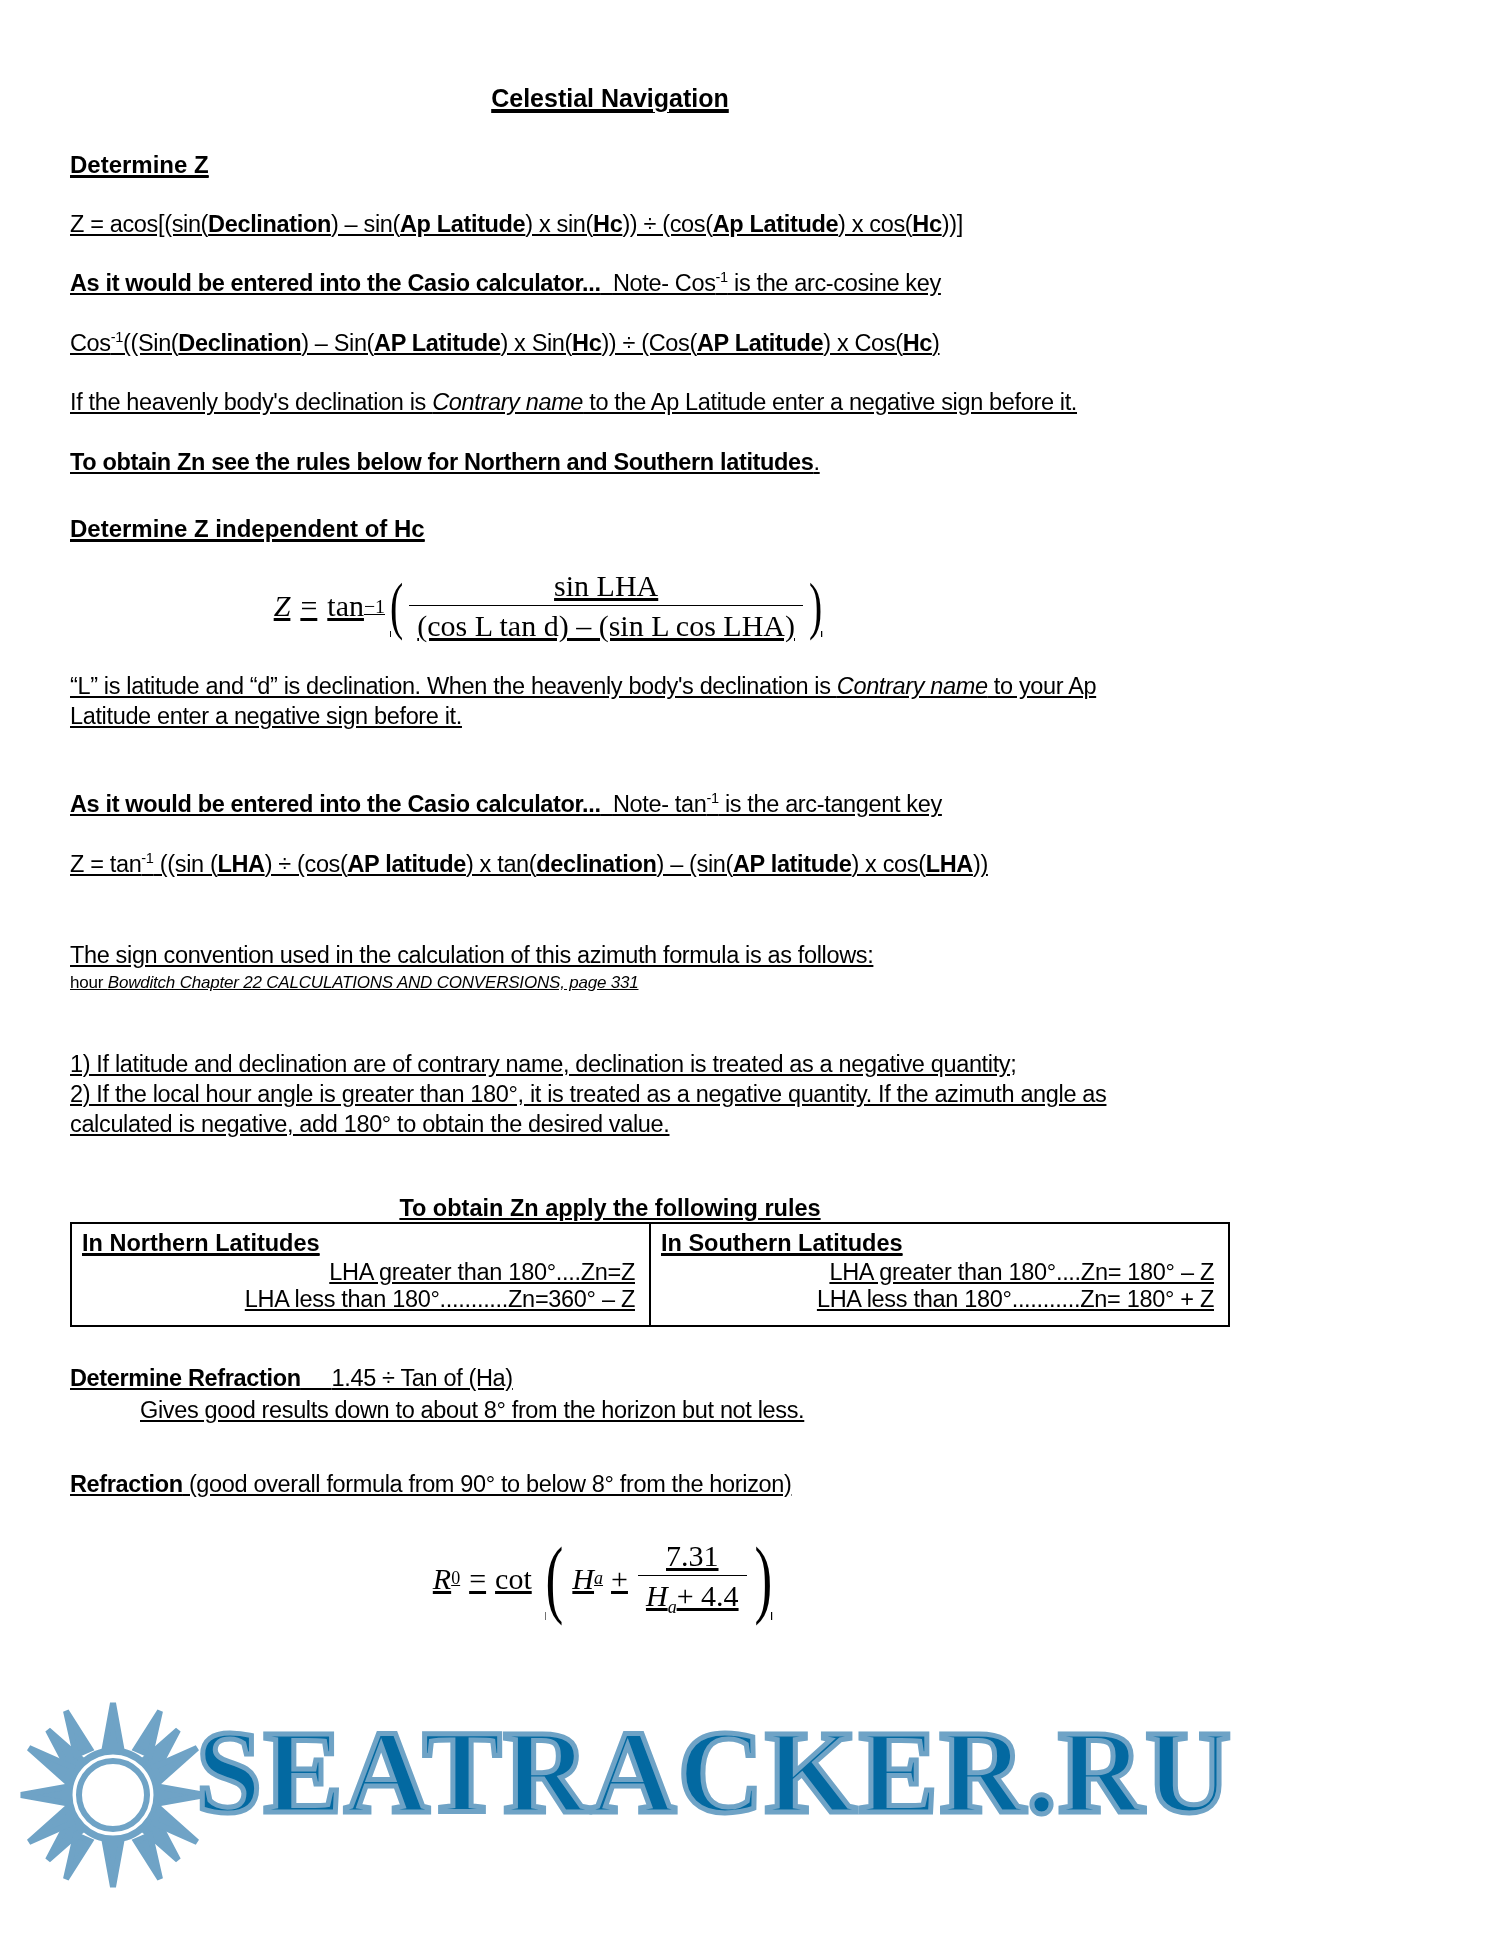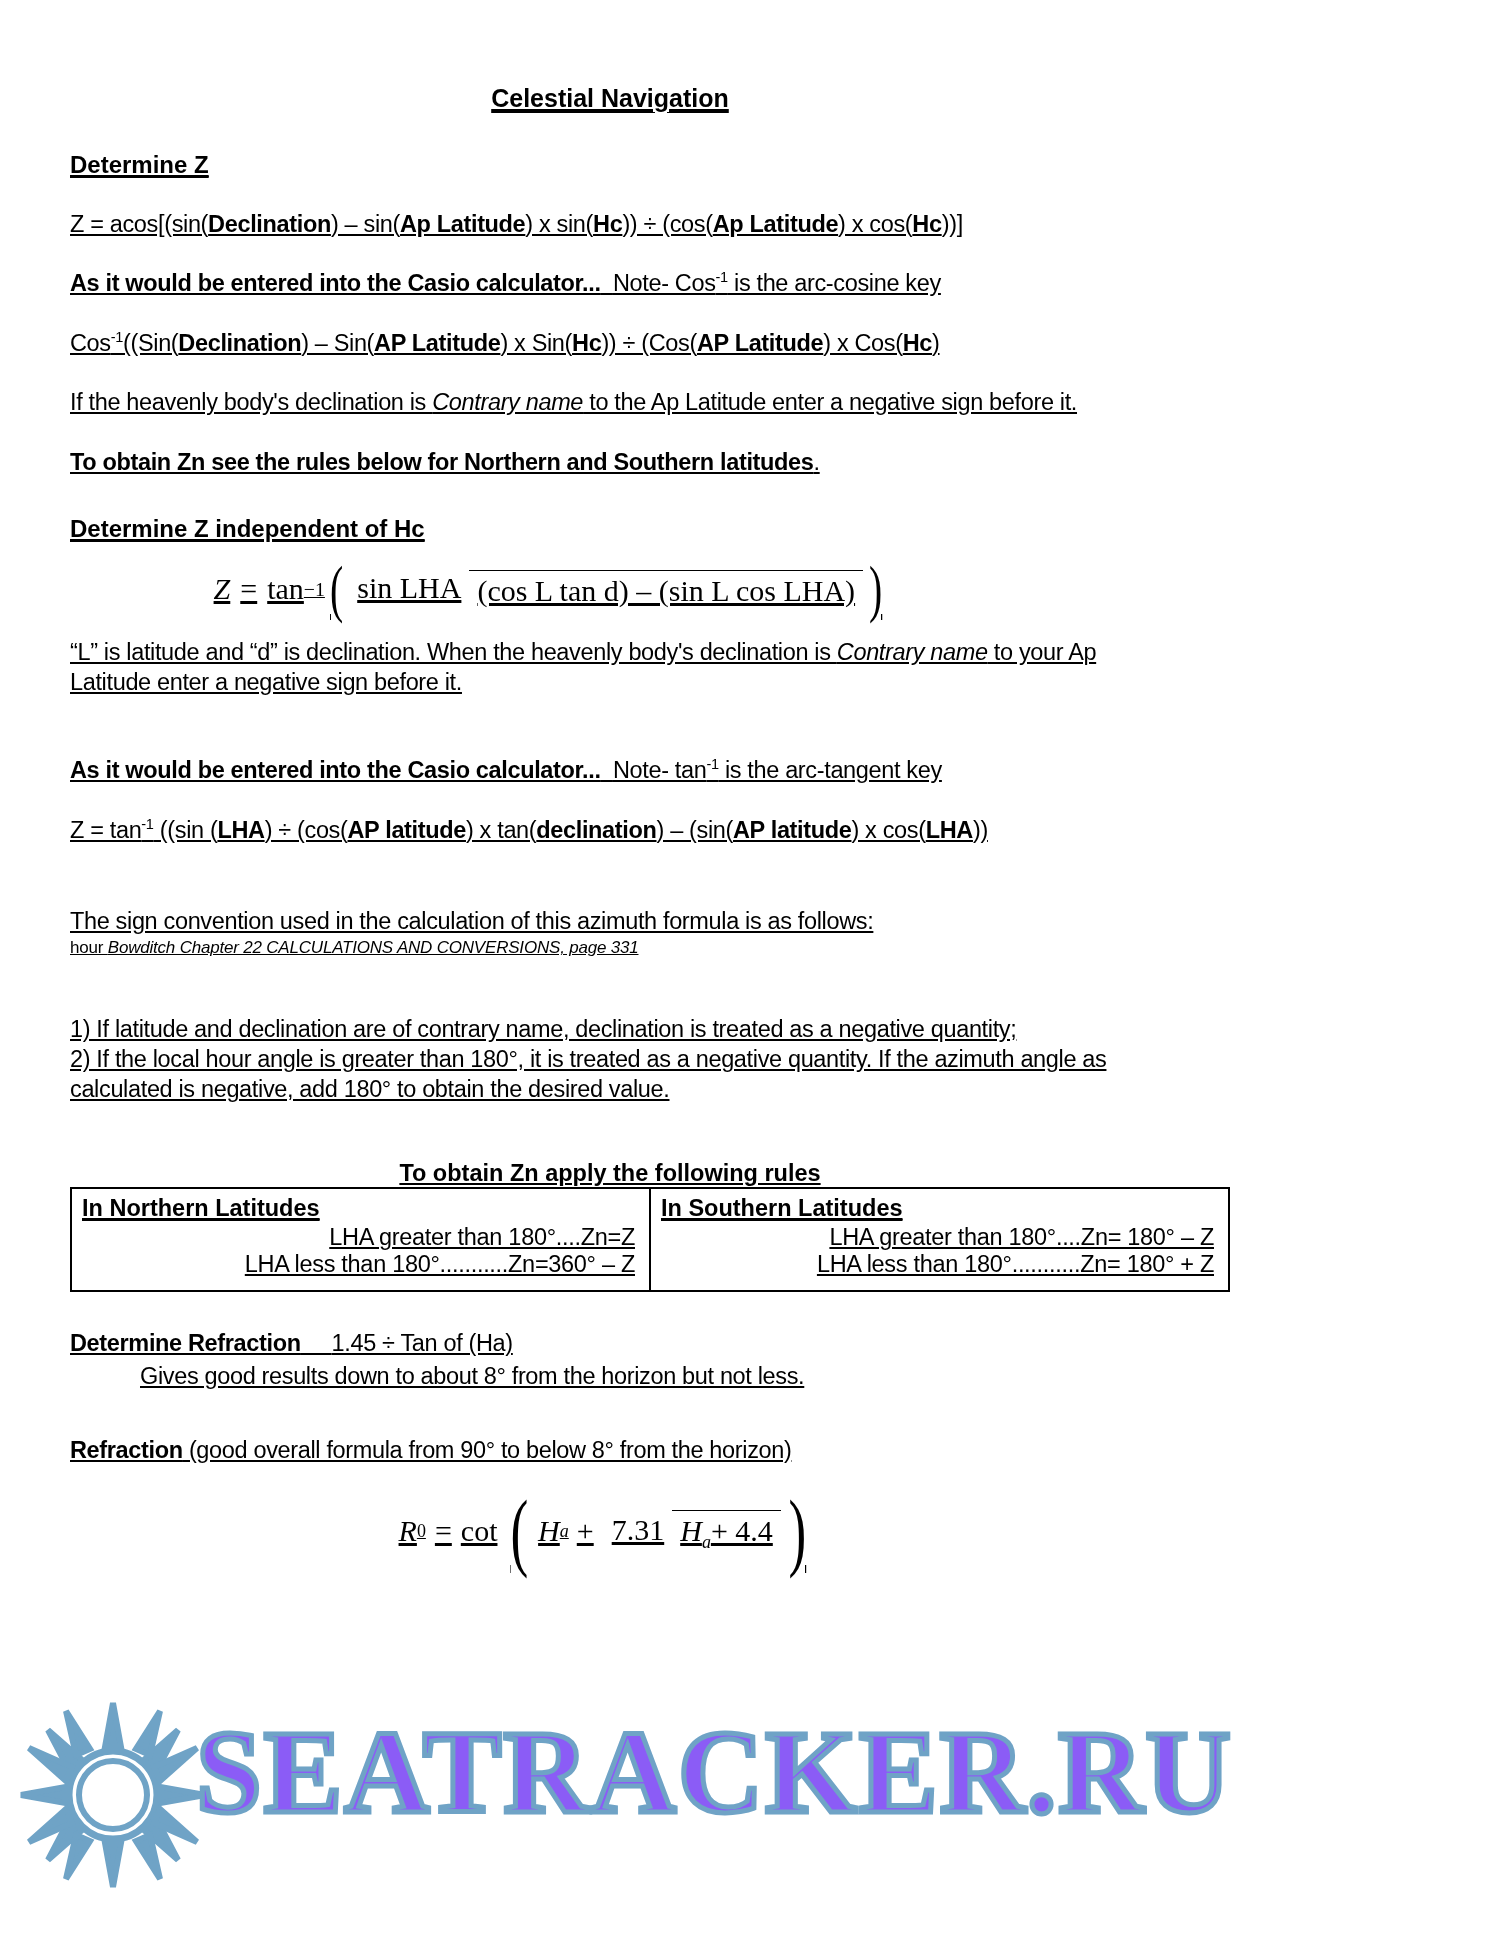--- a/index.html
+++ b/index.html
@@ -68,21 +68,21 @@
     font-size: 30px;
     display: flex;
     align-items: center;
     justify-content: flex-start;
   }
   .mathwrap { margin-top: 26px; display: flex; justify-content: center; }
   .mathwrap2 { display: flex; justify-content: center; }
   .mi { font-style: italic; }
   .frac {
     display: inline-flex;
-    flex-direction: row;
+    flex-direction: column;
     align-items: center;
     vertical-align: middle;
     margin: 0 2px;
   }
   .frac .num { padding: 0 8px 2px 8px; }
   .frac .den { padding: 3px 8px 0 8px; border-top: 1.6px solid #000; }
   .paren-big {
     font-size: 64px;
     line-height: 0.62;
     font-family: "Liberation Serif", serif;
@@ -141,21 +141,21 @@
     height: 300px;
     pointer-events: none;
   }
   .wm-text {
     position: absolute;
     left: 196px;
     top: 58px;
     font-family: "Liberation Serif", "DejaVu Serif", serif;
     font-size: 118px;
     font-weight: bold;
-    color: #8b5cf6;
+    color: #0369a1;
     -webkit-text-stroke: 5px #6fa3c6;
     letter-spacing: 2px;
     white-space: nowrap;
   }
   .wm-sun { position: absolute; left: 18px; top: 48px; }
 </style>
 </head>
 <body>
 
 <div class="page">

